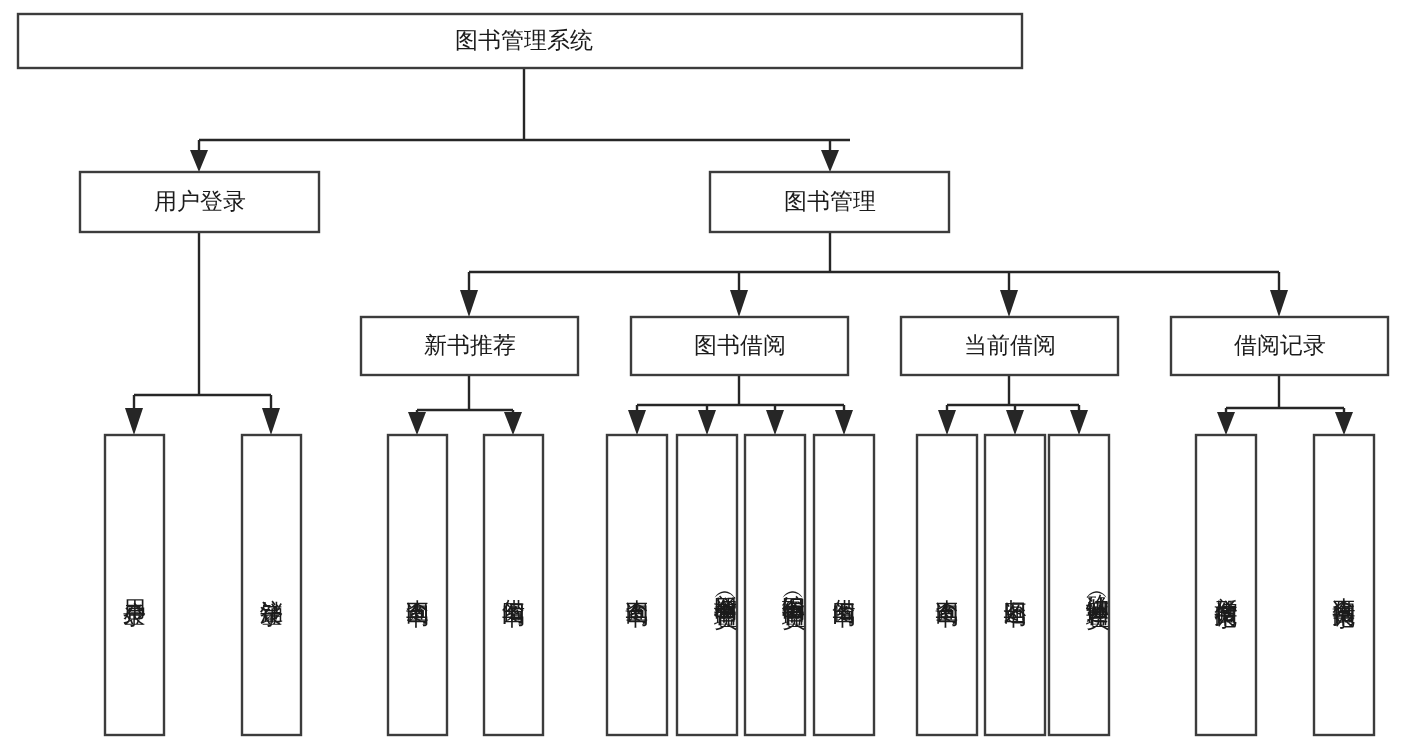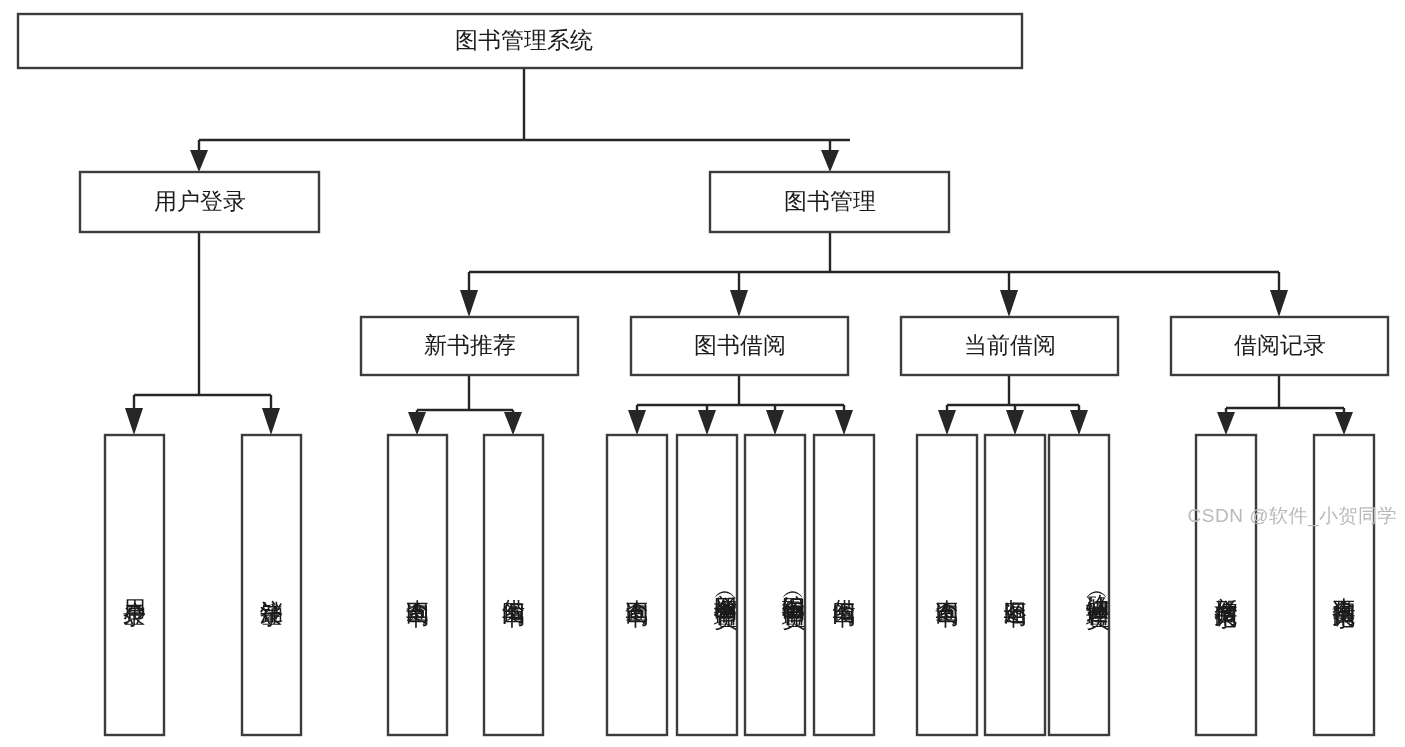--- a/index.html
+++ b/index.html
@@ -212,15 +212,14 @@
   <div class="leaf-label" style="left:607px;  top:435px; width:60px; height:300px;">查询图书</div>
   <div class="leaf-label" style="left:677px;  top:437px; width:60px; height:296px; align-items:flex-start;">新增图书（管理员）</div>
   <div class="leaf-label" style="left:745px;  top:437px; width:60px; height:296px; align-items:flex-start;">编辑图书（管理员）</div>
   <div class="leaf-label" style="left:814px;  top:435px; width:60px; height:300px;">借阅图书</div>
   <div class="leaf-label" style="left:917px;  top:435px; width:60px; height:300px;">查询图书</div>
   <div class="leaf-label" style="left:985px;  top:435px; width:60px; height:300px;">归还图书</div>
   <div class="leaf-label" style="left:1049px; top:437px; width:60px; height:296px; align-items:flex-start;">确认归还（管理员）</div>
   <div class="leaf-label" style="left:1196px; top:435px; width:60px; height:300px;">新增借阅记录</div>
   <div class="leaf-label" style="left:1314px; top:435px; width:60px; height:300px;">查询借阅记录</div>
 
-  <div class="watermark">CSDN @软件_小贺同学</div>
 
 </div>
 
 </body></html>

